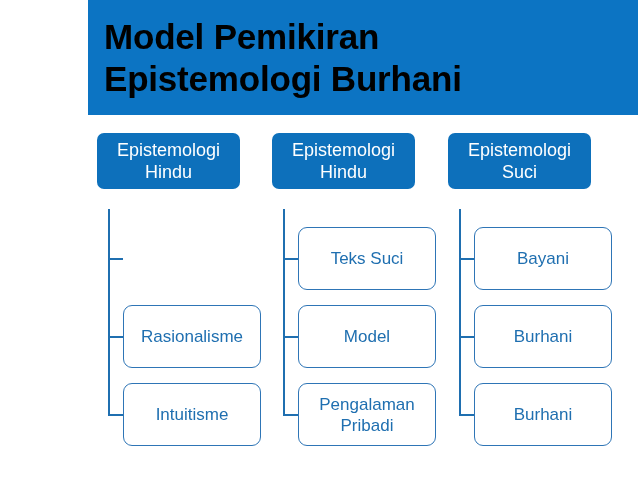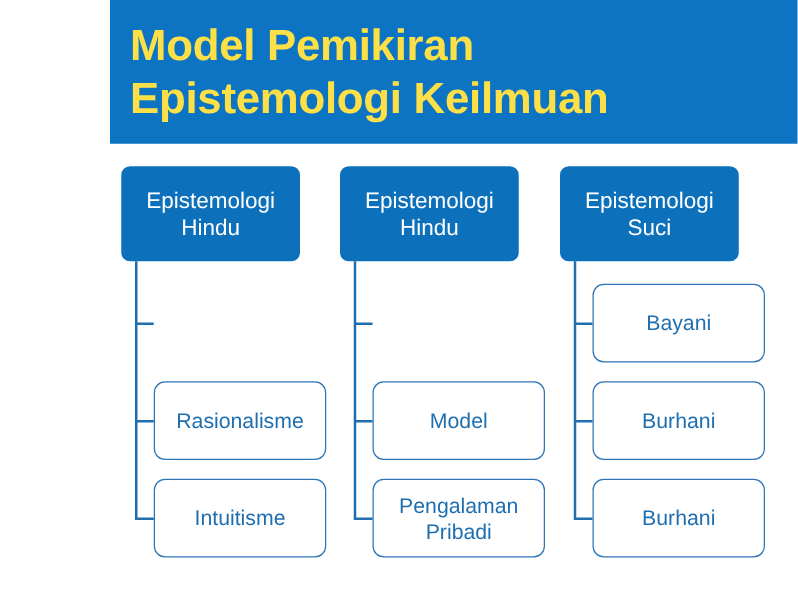--- a/index.html
+++ b/index.html
@@ -29,21 +29,21 @@
     position: absolute;
     left: 88px;
     top: 0px;
     width: 550px;
     height: 115px;
     background: #0c74c3;
     box-sizing: border-box;
     padding: 16px 10px 0 16px;
   }
   .title-line {
-    color: #fde047;
+    color: #000000;
     font-size: 35px;
     font-weight: bold;
     line-height: 42px;
     letter-spacing: -0.2px;
     white-space: nowrap;
   }
 
   
   .diagram {
     position: absolute;
@@ -62,21 +62,21 @@
   .column.c0 { left: 97px; }
   .column.c1 { left: 272px; }
   .column.c2 { left: 448px; }
 
   
   .head-box {
     position: absolute;
     left: 0px;
     top: 133px;
     width: 143px;
-    height: 76px;
+    height: 56px;
     background: #0d70bb;
     border-radius: 7px;
     display: flex;
     align-items: center;
     justify-content: center;
     text-align: center;
     box-sizing: border-box;
     padding: 0 18px;
   }
   .head-box .label {
@@ -133,21 +133,21 @@
   .elbow.r1 { top: 336px; }
   .elbow.r2 { top: 414px; }
 </style>
 </head>
 <body>
 
 <div id="slide">
 
   <div class="title-banner">
     <div class="title-line">Model Pemikiran</div>
-    <div class="title-line">Epistemologi Keilmuan</div>
+    <div class="title-line">Epistemologi Burhani</div>
   </div>
 
   <div class="diagram">
 
     <div class="column c0">
       <div class="head-box">
         <div class="label">
           <span>Epistemologi</span><br>
           <span>Hindu</span>
         </div>
@@ -168,20 +168,23 @@
       <div class="head-box">
         <div class="label">
           <span>Epistemologi</span><br>
           <span>Hindu</span>
         </div>
       </div>
       <div class="spine"></div>
       <div class="elbow r0"></div>
       <div class="elbow r1"></div>
       <div class="elbow r2"></div>
+      <div class="child-box r0">
+        <span class="label">Teks Suci</span>
+      </div>
       <div class="child-box r1">
         <span class="label">Model</span>
       </div>
       <div class="child-box r2">
         <span class="label">Pengalaman Pribadi</span>
       </div>
     </div>
 
     <div class="column c2">
       <div class="head-box">

